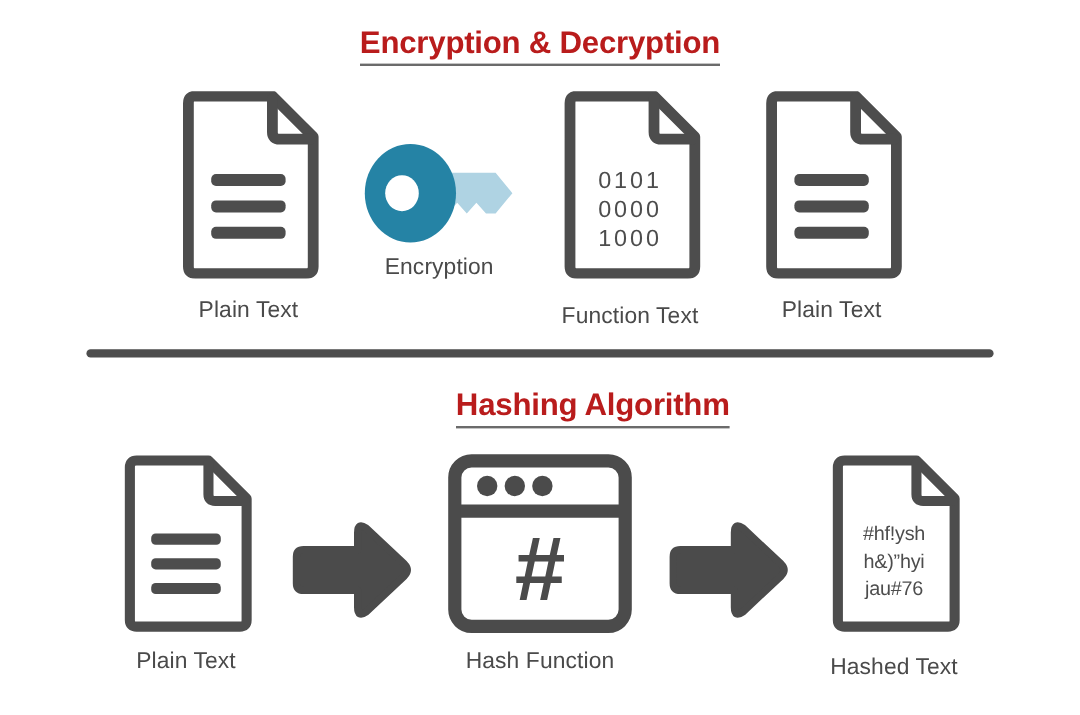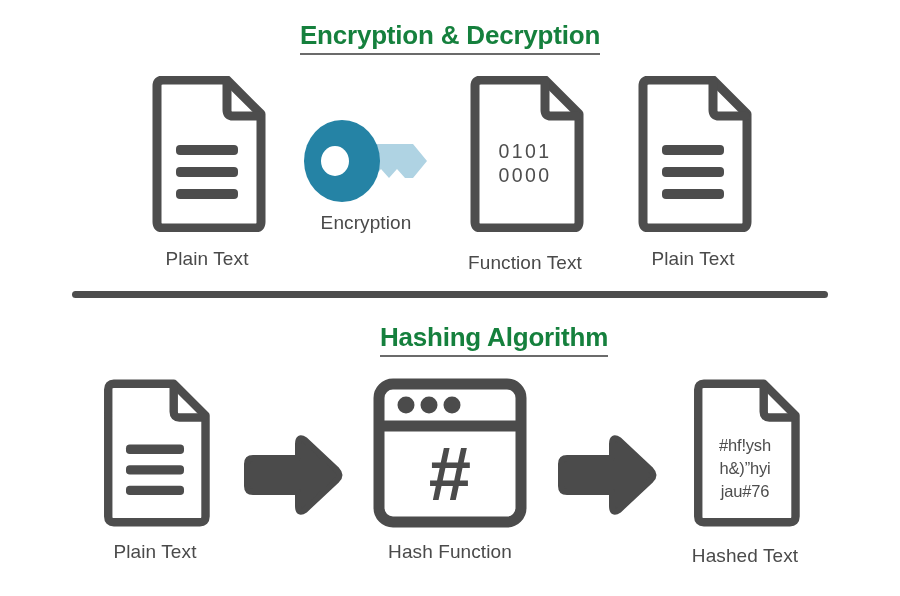--- a/index.html
+++ b/index.html
@@ -23,21 +23,21 @@
   }
 
   
   .section-title {
     position: absolute;
     width: 100%;
     text-align: center;
     font-size: 26px;
     font-weight: 700;
     letter-spacing: -0.2px;
-    color: #15803d;
+    color: #b91c1c;
   }
   .section-title span.tt {
     border-bottom: 2px solid #6b6b6b;
     padding-bottom: 3px;
   }
   #title-enc { top: 20px; }
   #title-hash { top: 322px; padding-left: 44px; }
 
   
   .divider {
@@ -156,20 +156,21 @@
 
     <div class="node doc-wrap">
       <div style="position:relative;">
         <svg width="124" height="156" viewBox="0 0 124 156">
           <path d="M12 10 Q12 4 18 4 H82 L116 38 V146 Q116 152 110 152 H18 Q12 152 12 146 Z" fill="#ffffff" stroke="#4d4d4d" stroke-width="9" stroke-linejoin="round"></path>
           <path d="M82 6 V34 Q82 40 88 40 H114" fill="none" stroke="#4d4d4d" stroke-width="9" stroke-linejoin="round" stroke-linecap="round"></path>
         </svg>
         <div class="binary-lines">
           <div>0101</div>
           <div>0000</div>
+          <div>1000</div>
         </div>
       </div>
       <div class="caption doc-caption">Function Text</div>
     </div>
 
     <div class="gap-c"></div>
 
 
     <div class="gap-d"></div>
 

